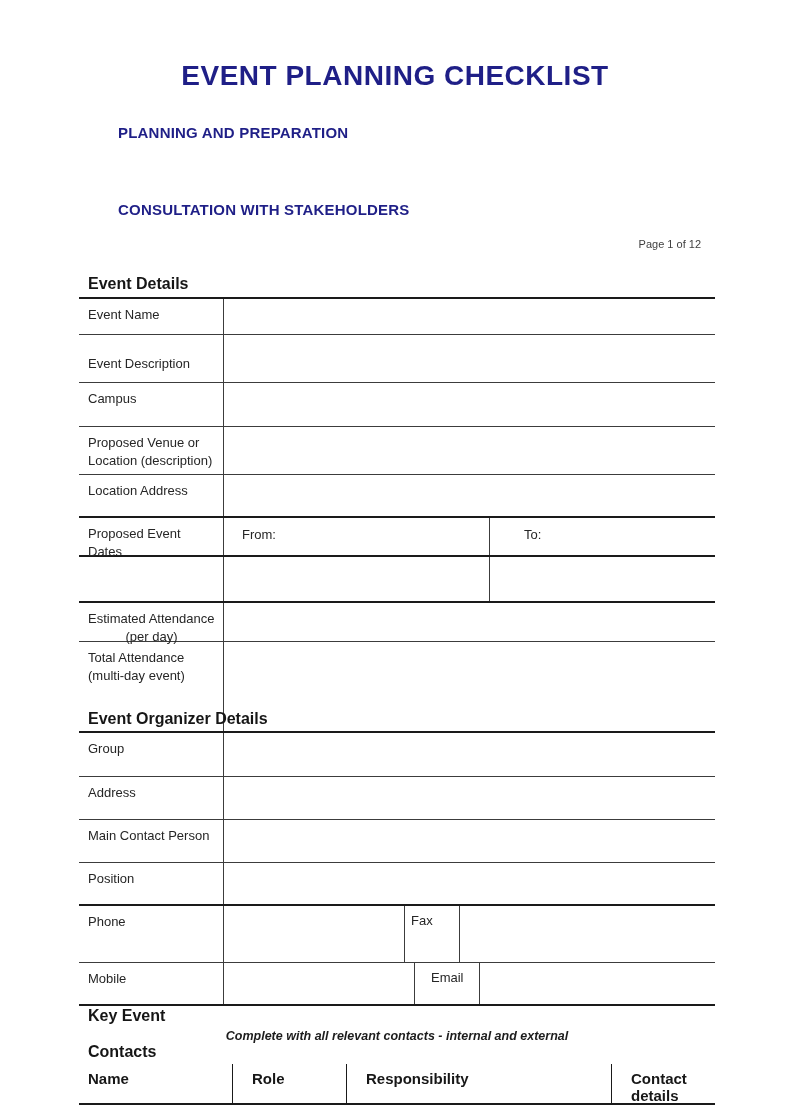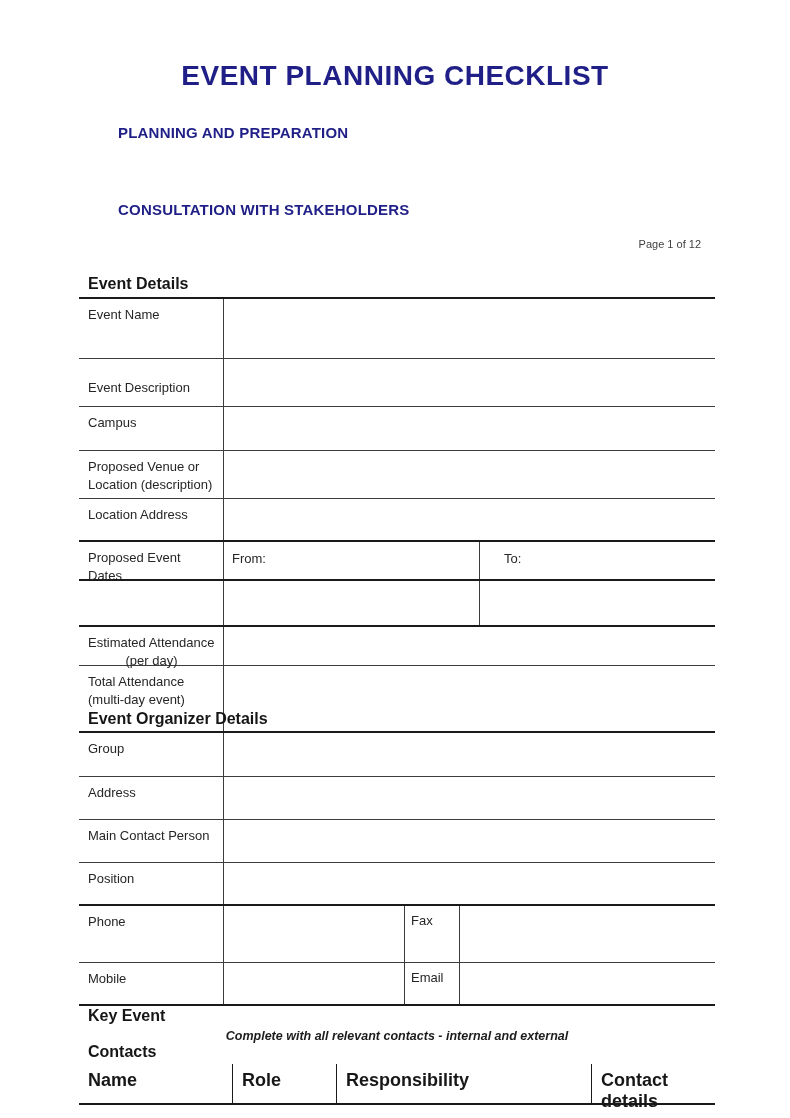--- a/index.html
+++ b/index.html
@@ -51,35 +51,35 @@
     position:absolute;left:79px;width:636px;
     border-top:2px solid var(--line-thick);
     box-sizing:border-box;
   }
   .t1{top:297px;}
   .t2{top:731px;}
   .t3{top:1064px;border-top:none;}
   .row{display:flex;box-sizing:border-box;}
   .row > div{box-sizing:border-box;}
   .bb-thin{border-bottom:1px solid var(--line-thin);}
-  .bb-thick{border-bottom:2px solid var(--line-thick);}
+  .bb-thick{border-bottom:2px solid var(--line-thick);gap:10px;}
   .lab{
     width:145px;flex:0 0 145px;
     border-right:1px solid var(--line-thin);
     padding:7px 8px 0 9px;
     font-size:13px;line-height:18px;
   }
   .lab .center-line{display:block;text-align:center;}
   .fill{flex:1;}
   .sub{flex:0 0 256px;border-right:1px solid var(--line-thin);padding:9px 8px 0 8px;font-size:13px;}
   .sub2{flex:1;padding:9px 8px 0 8px;font-size:13px;margin-left:16px;}
   .mid{flex:0 0 181px;border-right:1px solid var(--line-thin);}
   .minlab{flex:0 0 55px;border-right:1px solid var(--line-thin);padding:7px 4px 0 6px;font-size:13px;}
   .hcell{
-    font-size:18px;font-weight:bold;color:#171717;
+    font-size:15px;font-weight:bold;color:#171717;
     padding:6px 6px 0 9px;
   }
   .c1{flex:0 0 154px;border-right:1px solid var(--line-thick);}
   .c2{flex:0 0 104px;border-right:1px solid var(--line-thick);}
   .c3{flex:0 0 255px;border-right:1px solid var(--line-thick);}
   .c4{flex:1;}
   .pt18{padding-top:20px;}
 </style>
 </head>
 <body>
@@ -87,21 +87,21 @@
 <div class="page">
 
   <div class="doc-title">EVENT PLANNING CHECKLIST</div>
   <div class="section-head sh1">PLANNING AND PREPARATION</div>
   <div class="section-head sh2">CONSULTATION WITH STAKEHOLDERS</div>
   <div class="page-num">Page 1 of 12</div>
 
   <div class="h2 h2-ed">Event Details</div>
 
   <div class="tbl t1">
-    <div class="row bb-thin" style="height:60px;">
+    <div class="row bb-thin" style="height:36px;">
       <div class="lab">Event Name</div>
       <div class="fill"></div>
     </div>
     <div class="row bb-thin" style="height:48px;">
       <div class="lab pt18">Event Description</div>
       <div class="fill"></div>
     </div>
     <div class="row bb-thin" style="height:44px;">
       <div class="lab">Campus</div>
       <div class="fill"></div>

